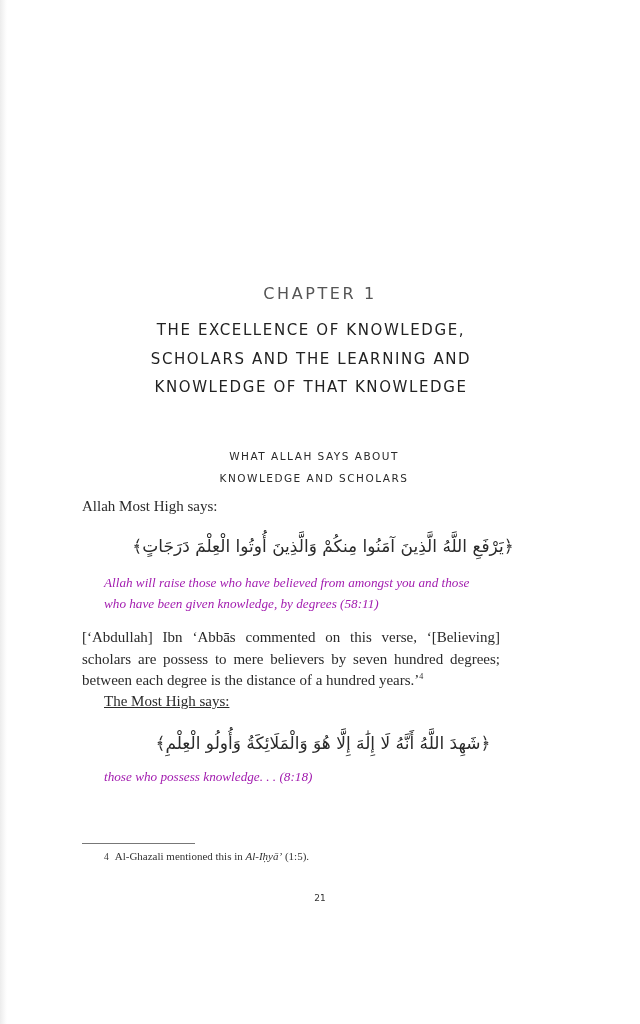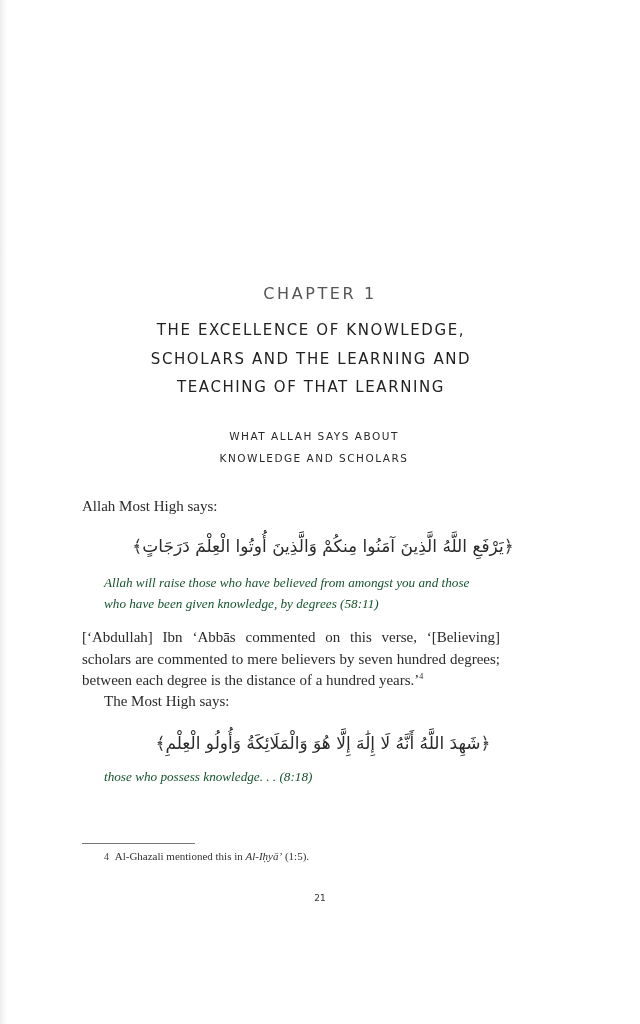--- a/index.html
+++ b/index.html
@@ -38,21 +38,21 @@
       text-align: center;
       font-family: "DejaVu Sans", "Liberation Sans", sans-serif;
       font-size: 15px;
       letter-spacing: 1.6px;
       line-height: 28.5px;
       color: #222222;
     }
     .chapter-title div { white-space: nowrap; }
     .section-heading {
       position: absolute;
-      top: 425px;
+      top: 445px;
       left: 0; width: 628px;
       text-align: center;
       font-family: "DejaVu Sans", "Liberation Sans", sans-serif;
       font-size: 10.5px;
       letter-spacing: 1.5px;
       line-height: 22px;
       color: #2a2a2a;
     }
     .body-text {
       position: absolute;
@@ -75,21 +75,21 @@
     }
     .arabic-1 { top: 536px; }
     .arabic-2 { top: 733px; }
     .translation {
       position: absolute;
       left: 104px;
       width: 400px;
       font-style: italic;
       font-size: 13.2px;
       line-height: 21px;
-      color: #14532d;
+      color: #a21caf;
     }
     .translation-1 { top: 572px; }
     .translation-2 { top: 766px; }
     .paragraph {
       position: absolute;
       top: 627px;
       left: 82px;
       width: 418px;
       font-size: 15px;
       line-height: 21.5px;
@@ -97,20 +97,21 @@
       text-align: justify;
     }
     .paragraph sup {
       font-size: 8px;
       vertical-align: super;
       line-height: 0;
     }
     .intro-2 {
       top: 691px;
       left: 104px;
+      text-decoration: underline;
     }
     .footnote-rule {
       position: absolute;
       top: 843px;
       left: 82px;
       width: 113px;
       height: 1px;
       background: #777777;
     }
     .footnote {
@@ -136,40 +137,40 @@
 </head>
 <body>
 
 <div class="page-edge"></div>
 
 <div class="chapter-label">CHAPTER 1</div>
 
 <div class="chapter-title">
   <div>THE EXCELLENCE OF KNOWLEDGE,</div>
   <div>SCHOLARS AND THE LEARNING AND</div>
-  <div>TEACHING OF THAT LEARNING</div>
+  <div>KNOWLEDGE OF THAT KNOWLEDGE</div>
 </div>
 
 <div class="section-heading">
   <div>WHAT ALLAH SAYS ABOUT</div>
   <div>KNOWLEDGE AND SCHOLARS</div>
 </div>
 
 <div class="body-text intro-1">Allah Most High says:</div>
 
 <div class="arabic arabic-1">﴿يَرْفَعِ اللَّهُ الَّذِينَ آمَنُوا مِنكُمْ وَالَّذِينَ أُوتُوا الْعِلْمَ دَرَجَاتٍ﴾</div>
 
 <div class="translation translation-1">
   <div>Allah will raise those who have believed from amongst you and those</div>
   <div>who have been given knowledge, by degrees (58:11)</div>
 </div>
 
 <div class="paragraph">
   <div style="text-align:justify;text-align-last:justify;">[‘Abdullah] Ibn ‘Abbās commented on this verse, ‘[Believing]</div>
-  <div style="text-align:justify;text-align-last:justify;">scholars are commented to mere believers by seven hundred degrees;</div>
+  <div style="text-align:justify;text-align-last:justify;">scholars are possess to mere believers by seven hundred degrees;</div>
   <div><span>between each degree is the distance of a hundred years.’</span><sup>4</sup></div>
 </div>
 
 <div class="body-text intro-2">The Most High says:</div>
 
 <div class="arabic arabic-2">﴿شَهِدَ اللَّهُ أَنَّهُ لَا إِلَٰهَ إِلَّا هُوَ وَالْمَلَائِكَةُ وَأُولُو الْعِلْمِ﴾</div>
 
 <div class="translation translation-2">
   <div>those who possess knowledge. . . (8:18)</div>
 </div>

